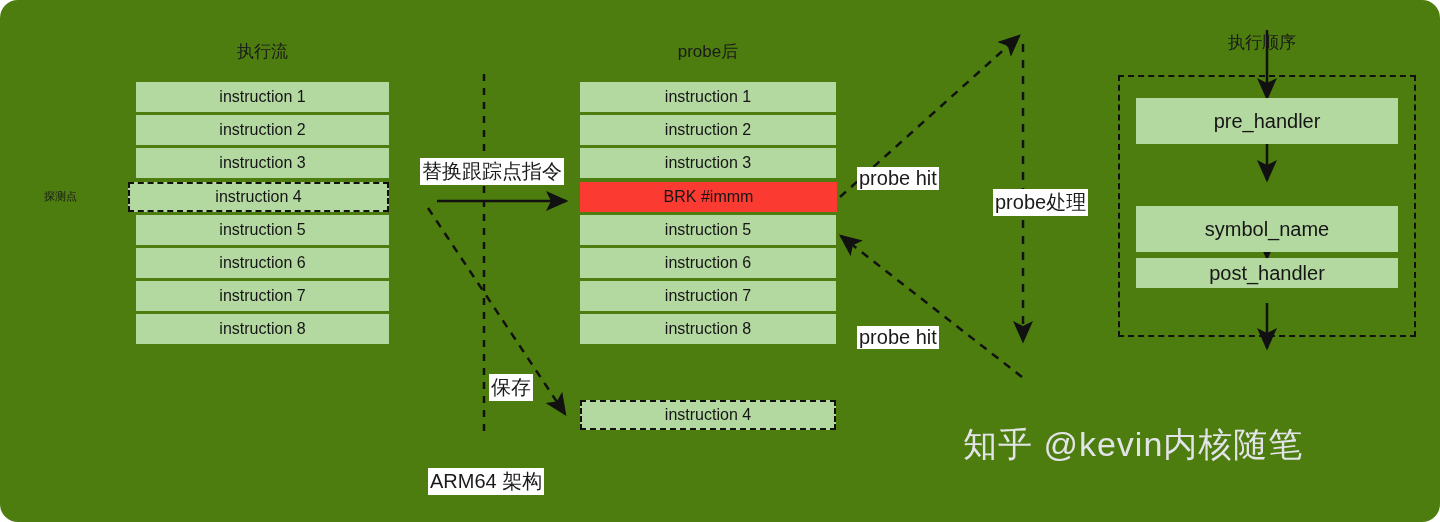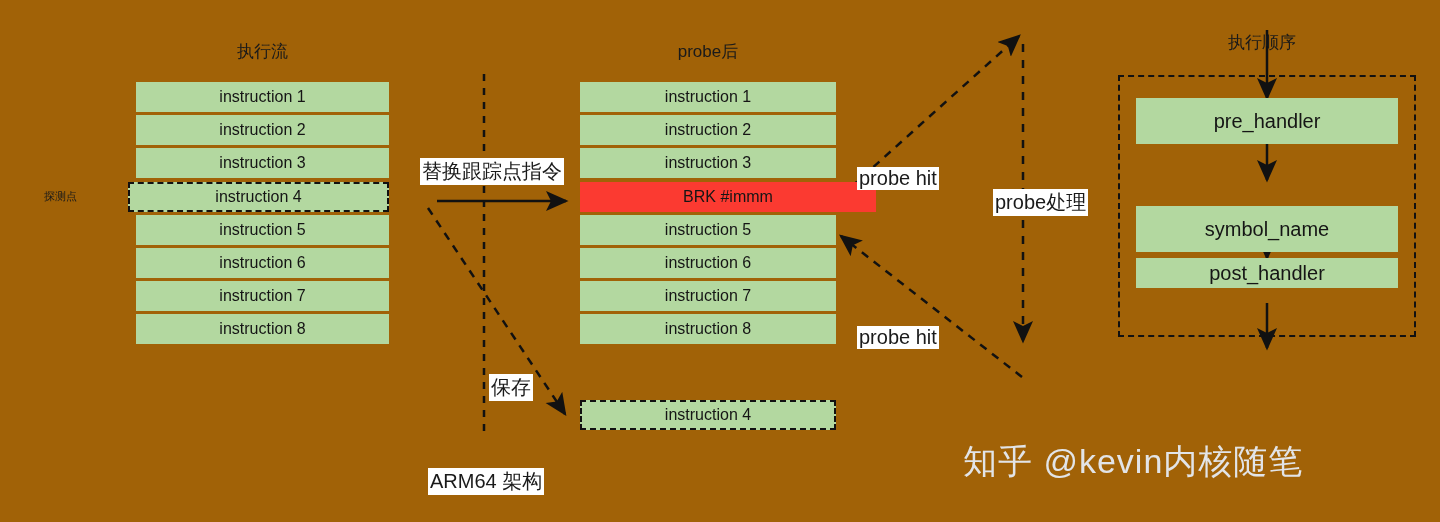--- a/index.html
+++ b/index.html
@@ -9,22 +9,23 @@
     background: #ffffff;
   }
   body {
     font-family: "Liberation Sans", "DejaVu Sans", sans-serif;
     -webkit-font-smoothing: antialiased;
   }
   #canvas {
     position: relative;
     width: 1440px;
     height: 522px;
-    background: #a16207;
+    background: #4d7c0f;
     overflow: hidden;
+    border-radius: 18px;
   }
   .abs { position: absolute; }
 
   
   .title {
     font-size: 17px;
     color: #1a1a1a;
     text-align: center;
     white-space: nowrap;
   }
@@ -164,21 +165,21 @@
       <div class="cell" style="top: 199.2px; width: 253px; height: 30px;">instruction 7</div>
       <div class="cell" style="top: 232.4px; width: 253px; height: 30px;">instruction 8</div>
     </div>
 
   <div class="title abs" style="left:580px; top:40px; width:256px;">probe后</div>
 
   <div class="instr-col" id="mid-col" style="left:580px; top:82px; width:256px; height:265px;">
       <div class="cell" style="top: 0px; width: 256px; height: 30px;">instruction 1</div>
       <div class="cell" style="top: 33.2px; width: 256px; height: 30px;">instruction 2</div>
       <div class="cell" style="top: 66.4px; width: 256px; height: 30px;">instruction 3</div>
-      <div class="cell red" style="top: 99.6px; width: 296px; height: 30px;">BRK #immm</div>
+      <div class="cell red" style="top: 99.6px; width: 257px; height: 30px;">BRK #immm</div>
       <div class="cell" style="top: 132.8px; width: 256px; height: 30px;">instruction 5</div>
       <div class="cell" style="top: 166px; width: 256px; height: 30px;">instruction 6</div>
       <div class="cell" style="top: 199.2px; width: 256px; height: 30px;">instruction 7</div>
       <div class="cell" style="top: 232.4px; width: 256px; height: 30px;">instruction 8</div>
     </div>
 
   <div class="standalone-cell" style="left:580px; top:400px; width:256px; height:30px;">instruction 4</div>
 
   <div class="edge-label abs" style="left:420px; top:158px;">替换跟踪点指令</div>
 
@@ -195,15 +196,15 @@
   <div class="title abs" style="left:1228px; top:31px; width:140px; text-align:left;">执行顺序</div>
 
   <div class="panel-dashed" style="left:1118px; top:75px; width:298px; height:262px;"></div>
 
   <div id="handler-col">
       <div class="handler-box" style="left: 1136px; top: 98px; width: 262px; height: 46px;">pre_handler</div>
       <div class="handler-box" style="left: 1136px; top: 180px; width: 262px; height: 46px; margin-top: 26px;">symbol_name</div>
       <div class="handler-box" style="left: 1136px; top: 258px; width: 262px; height: 30px;">post_handler</div>
     </div>
 
-  <div class="watermark" style="left:963px; top:439px;">知乎 @kevin内核随笔</div>
+  <div class="watermark" style="left:963px; top:422px;">知乎 @kevin内核随笔</div>
 
 </div>
 
 </body></html>

